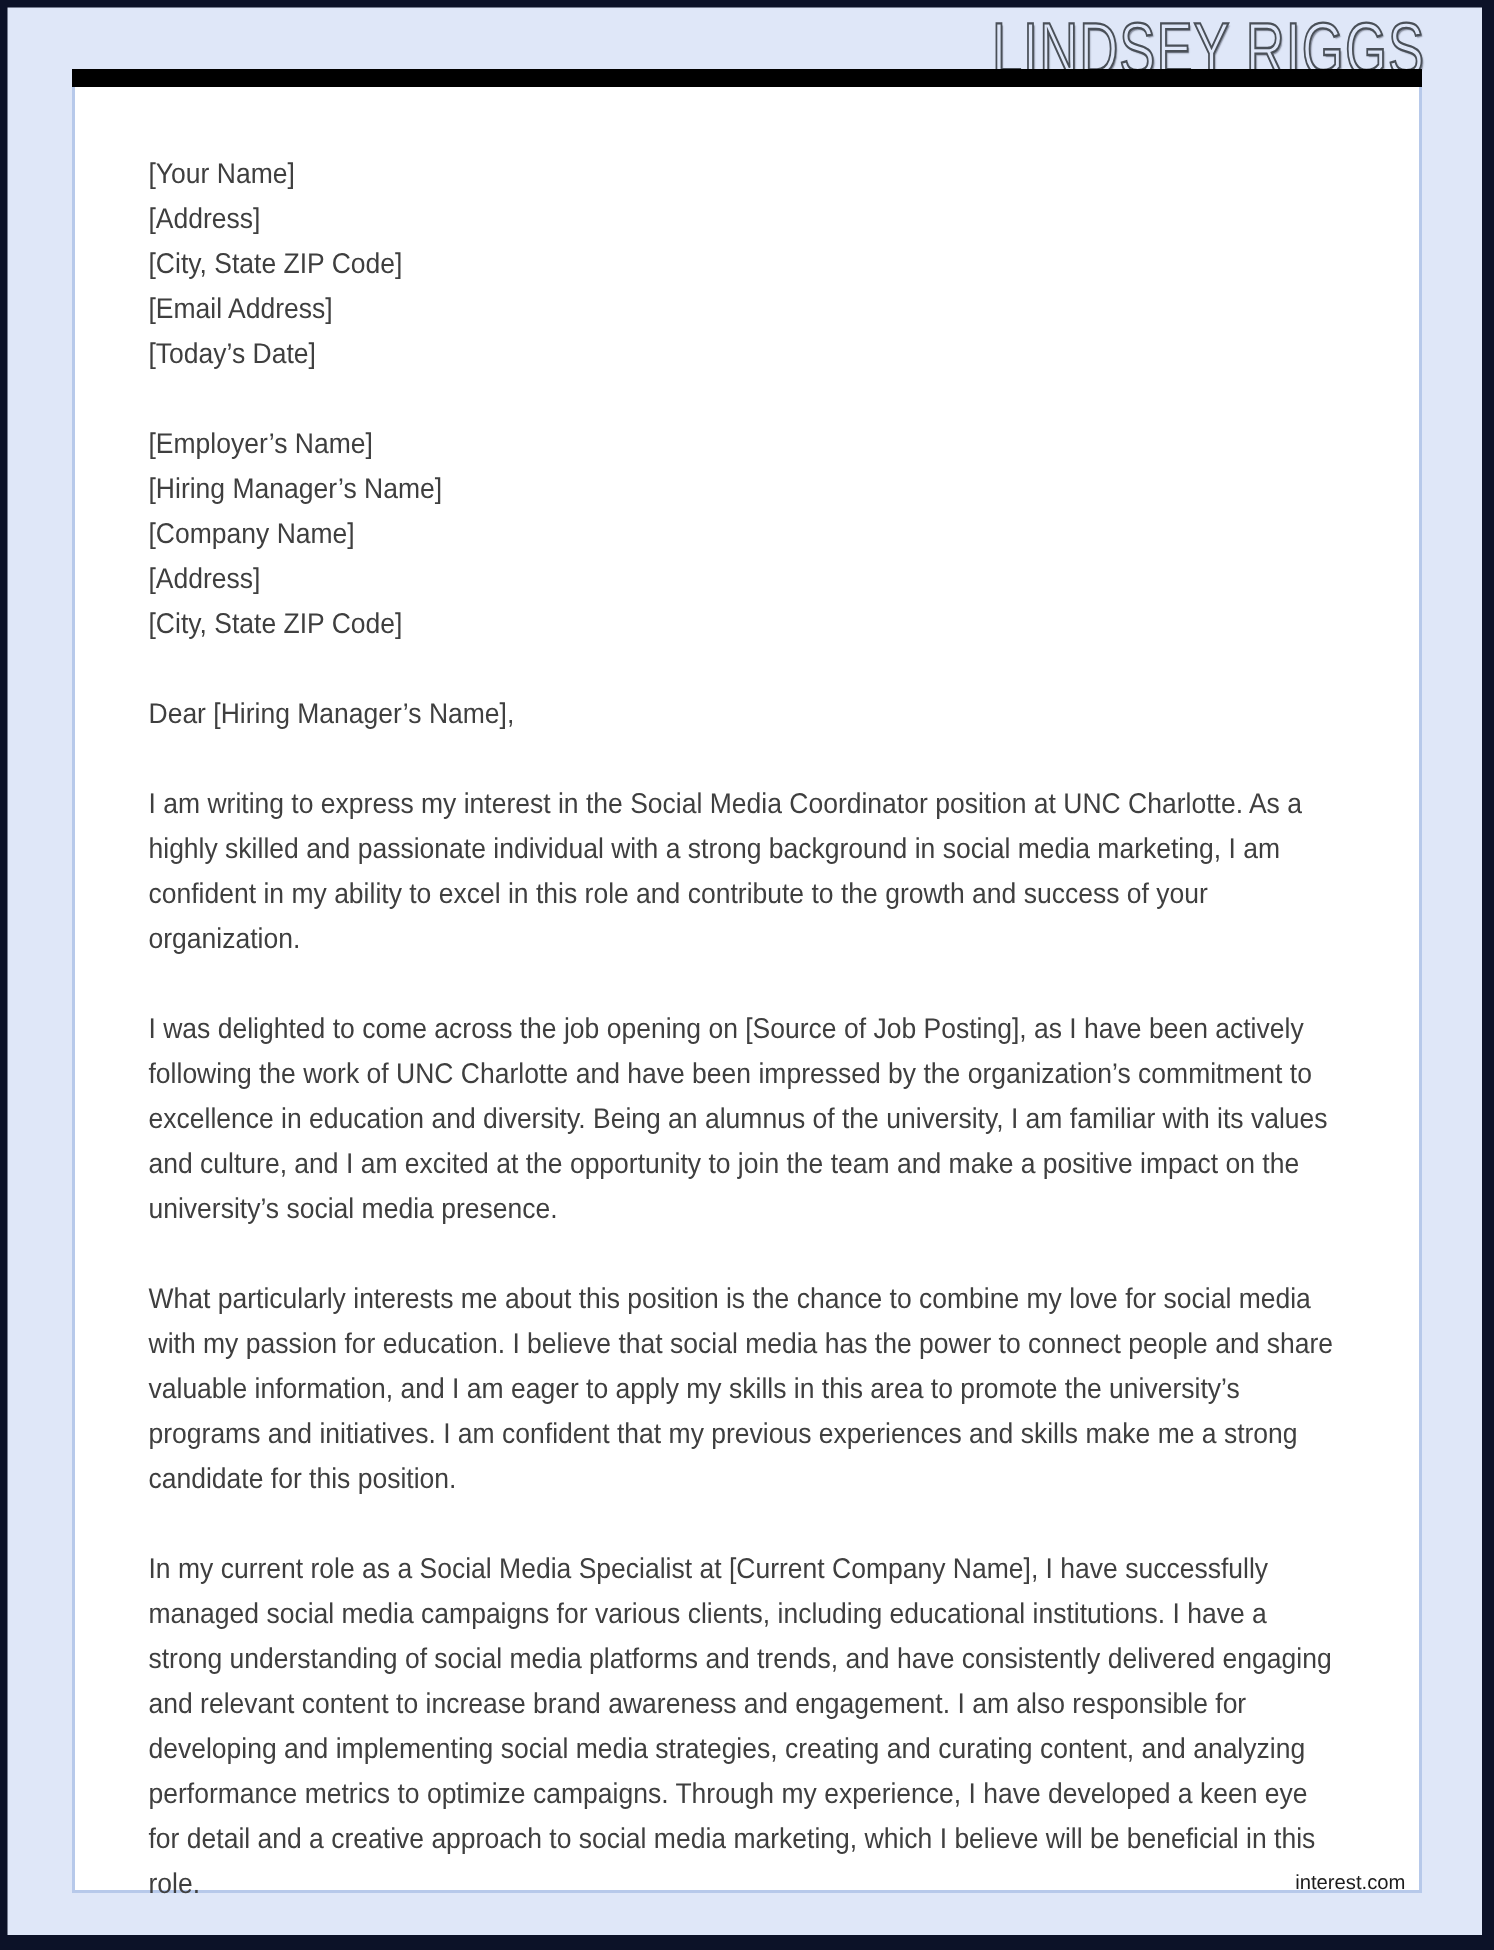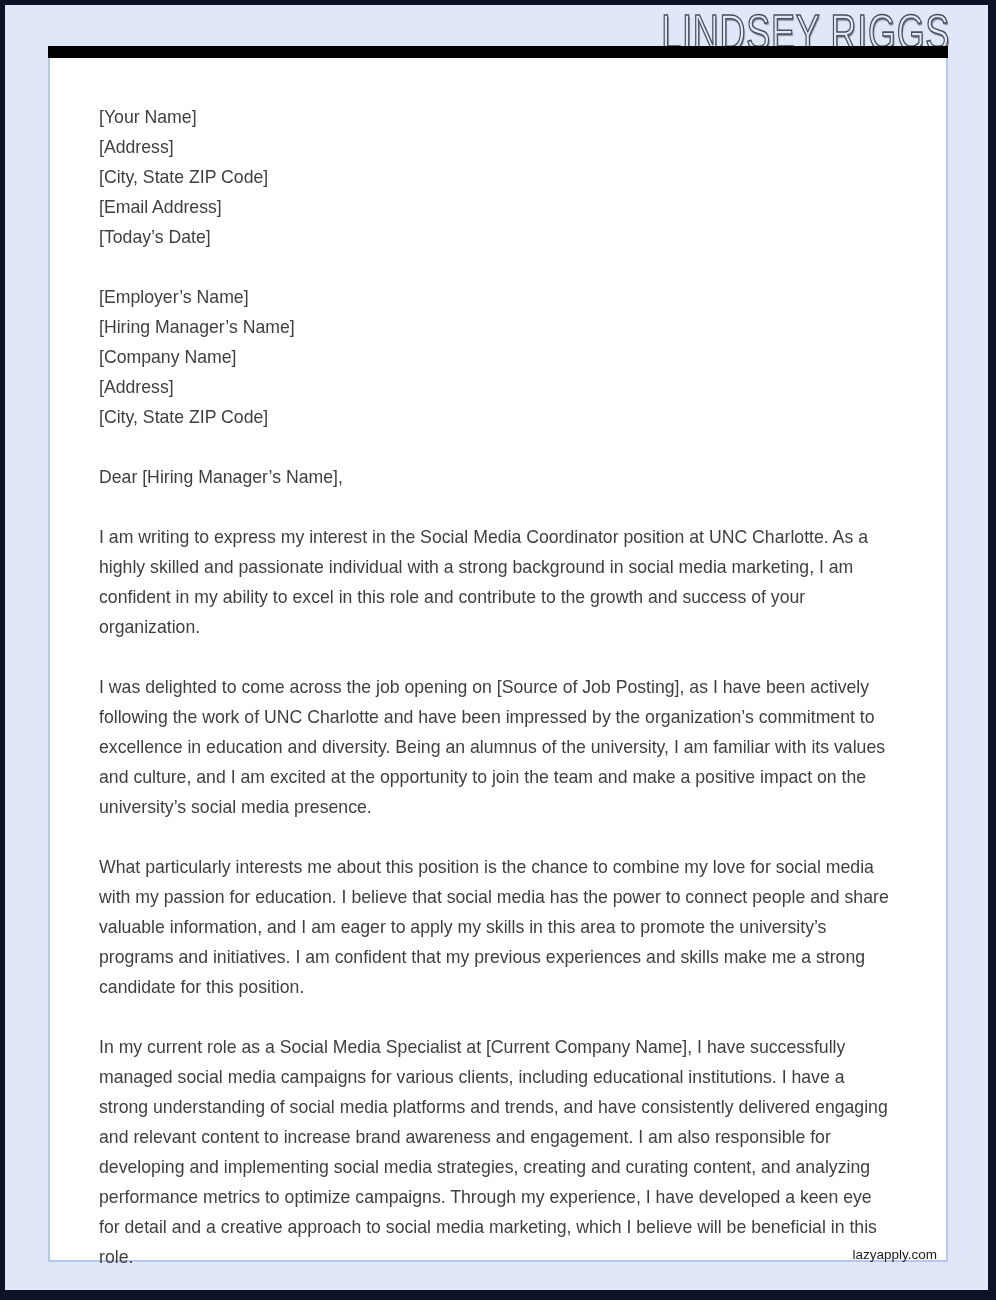--- a/index.html
+++ b/index.html
@@ -112,14 +112,14 @@
 
     <div class="block">Dear [Hiring Manager’s Name],</div>
 
     <p class="para">I am writing to express my interest in the Social Media Coordinator position at UNC Charlotte. As a highly skilled and passionate individual with a strong background in social media marketing, I am confident in my ability to excel in this role and contribute to the growth and success of your organization.</p>
     <p class="para">I was delighted to come across the job opening on [Source of Job Posting], as I have been actively following the work of UNC Charlotte and have been impressed by the organization’s commitment to excellence in education and diversity. Being an alumnus of the university, I am familiar with its values and culture, and I am excited at the opportunity to join the team and make a positive impact on the university’s social media presence.</p>
     <p class="para">What particularly interests me about this position is the chance to combine my love for social media with my passion for education. I believe that social media has the power to connect people and share valuable information, and I am eager to apply my skills in this area to promote the university’s programs and initiatives. I am confident that my previous experiences and skills make me a strong candidate for this position.</p>
     <p class="para">In my current role as a Social Media Specialist at [Current Company Name], I have successfully managed social media campaigns for various clients, including educational institutions. I have a strong understanding of social media platforms and trends, and have consistently delivered engaging and relevant content to increase brand awareness and engagement. I am also responsible for developing and implementing social media strategies, creating and curating content, and analyzing performance metrics to optimize campaigns. Through my experience, I have developed a keen eye for detail and a creative approach to social media marketing, which I believe will be beneficial in this role.</p>
 
   </div>
 
-  <div class="watermark">lazyapply.com</div>
+  <div class="watermark">interest.com</div>
 </div>
 
 </body></html>

